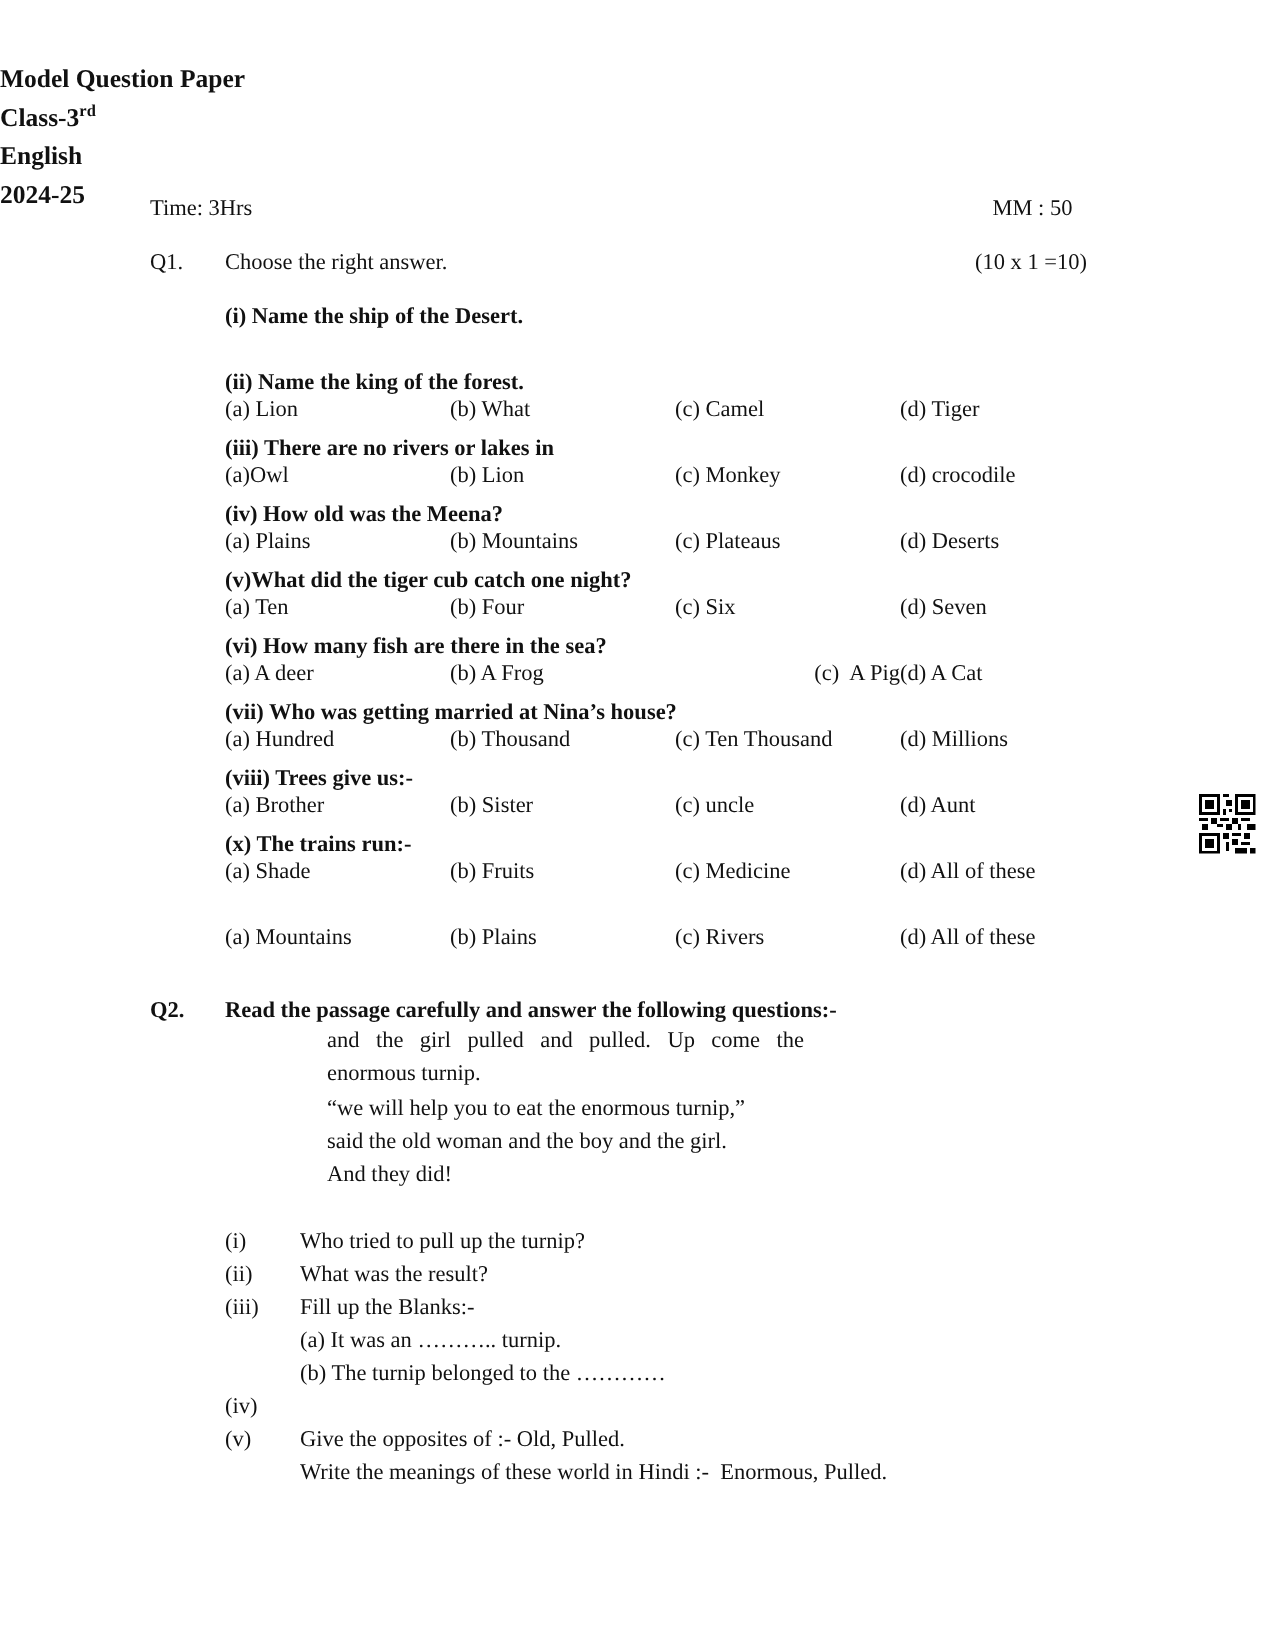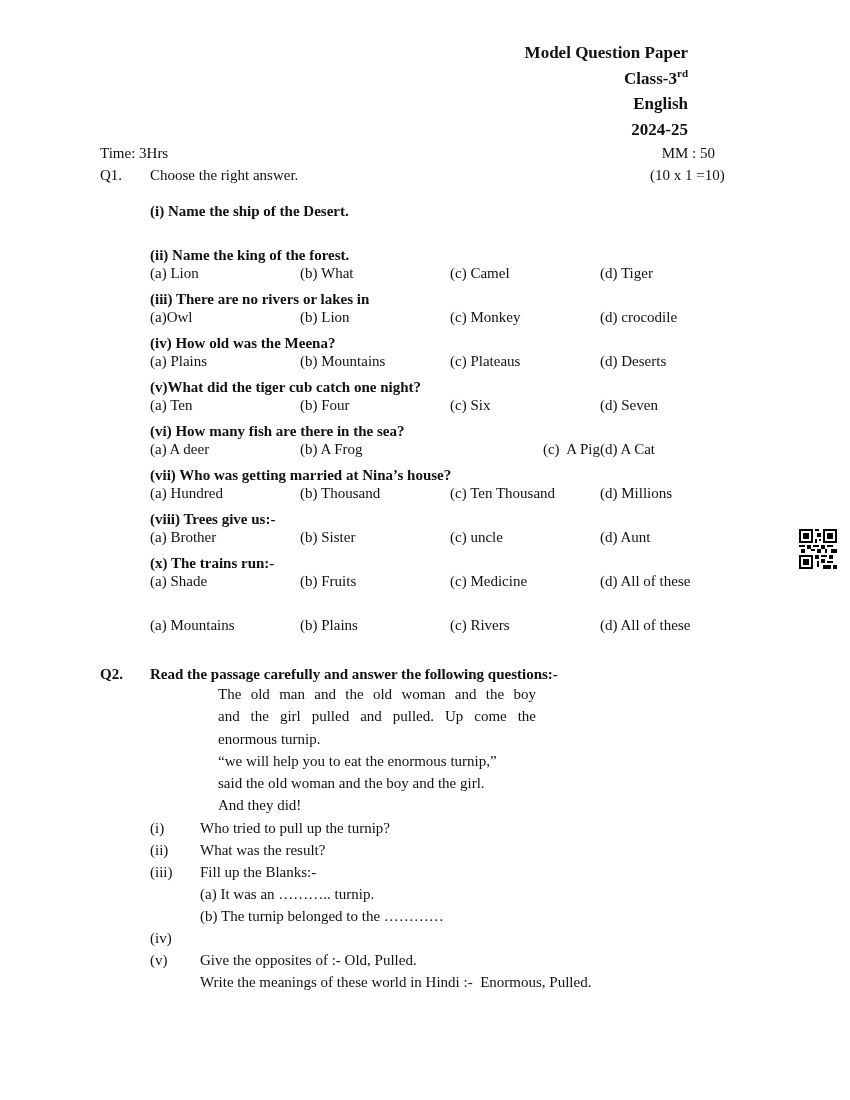--- a/index.html
+++ b/index.html
@@ -14,30 +14,30 @@
       overflow: hidden;
       font-family: "Liberation Serif", "DejaVu Serif", serif;
       color: #111;
     }
     .page { position: absolute; left: 0; top: 0; width: 850px; height: 1100px; }
 
     .title-block {
       position: absolute;
       left: 0; top: 40px;
       width: 688px;
-      text-align: right;
+      text-align: left;
       font-weight: bold;
       font-size: 17px;
     }
     .title-line { height: 25.5px; line-height: 25.5px; }
     .title-line sup { font-size: 11px; vertical-align: 7px; line-height: 0; }
 
     .meta-row {
       position: absolute;
-      left: 100px; top: 143px;
+      left: 100px; top: 129px;
       width: 615px;
       font-size: 15px;
       line-height: 20px;
       display: flex;
       justify-content: space-between;
     }
     .meta-row .mm { font-weight: normal; }
 
     .q-header {
       position: absolute;
@@ -247,21 +247,20 @@
       <rect x="17" y="18" width="2" height="2" fill="#000"></rect>
     </svg>
   </div>
 
   <div class="q-header" style="top:664px;">
     <span class="q-num" style="font-weight:bold;">Q2.</span>
     <span class="q-title" style="font-weight:bold;">Read the passage carefully and answer the following questions:-</span>
   </div>
 
   <div class="passage">
-    <div class="passage-line justify">The old man and the old woman and the boy</div>
     <div class="passage-line justify">and the girl pulled and pulled. Up come the</div>
     <div class="passage-line">enormous turnip.</div>
     <div class="passage-line">“we will help you to eat the enormous turnip,”</div>
     <div class="passage-line">said the old woman and the boy and the girl.</div>
     <div class="passage-line">And they did!</div>
   </div>
 
   <div class="sub-questions">
     <div class="sub-q">
       <span class="sub-q-num">(i)</span>

